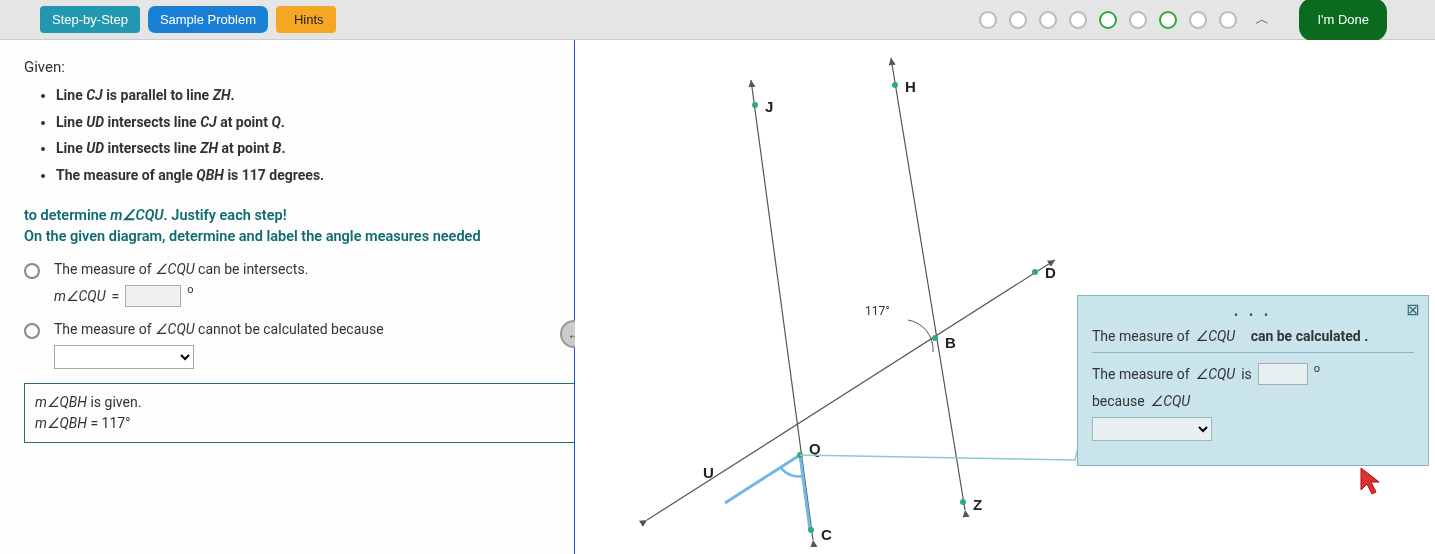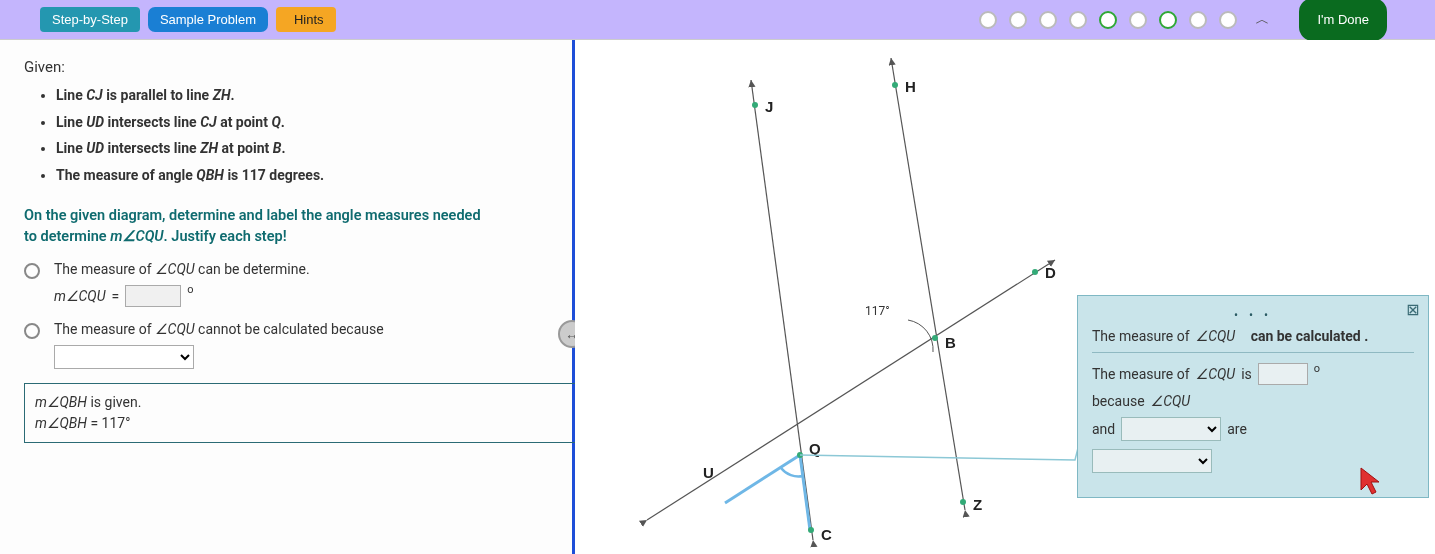--- a/index.html
+++ b/index.html
@@ -8,24 +8,23 @@
       font-size: 14px;
       color: #333;
       background: #fdfdfd;
       width: 1435px;
       height: 554px;
       position: relative;
       overflow: hidden;
     }
     .top-bar {
       display: flex;
-      align-items: center;
       padding: 6px 40px 6px 40px;
       border-bottom: 1px solid #ccc;
-      background: #c4b5fd;
+      background: #e5e5e5;
       height: 40px;
     }
     .btn {
       padding: 5px 12px;
       border-radius: 4px;
       font-size: 13px;
       margin-right: 8px;
       cursor: pointer;
       border: none;
       color: #fff;
@@ -58,21 +57,21 @@
       margin-left: 6px;
       cursor: pointer;
     }
     .main {
       display: flex;
       height: calc(100% - 40px);
     }
     .left-pane {
       width: 575px;
       padding: 18px 24px;
-      border-right: 3px solid #1d4ed8;
+      border-right: 1px solid #1d4ed8;
       position: relative;
     }
     .given-title { font-size: 15px; margin-bottom: 6px; }
     .given-list { margin-left: 32px; line-height: 1.9; font-size: 14px; font-weight: bold; }
     .prompt {
       margin-top: 18px;
       font-weight: 600;
       color: #0f6b6f;
       font-size: 14.5px;
       line-height: 1.4;
@@ -235,32 +234,32 @@
       </li>
       <li>
         <span>Line </span><span class="italic">UD</span><span> intersects line </span><span class="italic">ZH</span><span> at point </span><span class="italic">B</span><span>.</span>
       </li>
       <li>
         <span>The measure of angle </span><span class="italic">QBH</span><span> is 117 degrees.</span>
       </li>
     </ul>
 
     <div class="prompt">
-      <div>On the given diagram, determine and label the angle measures needed</div>
       <div>
         <span>to determine </span><span class="italic">m∠CQU</span><span>. Justify each step!</span>
       </div>
+      <div>On the given diagram, determine and label the angle measures needed</div>
     </div>
 
     <div class="options">
       <div class="option-row">
         <div class="radio"></div>
         <div class="opt-body">
           <div>
-            <span>The measure of </span><span class="italic">∠CQU</span><span> can be determine.</span>
+            <span>The measure of </span><span class="italic">∠CQU</span><span> can be intersects.</span>
           </div>
           <div class="eq-line">
             <span class="italic">m∠CQU</span>
             <span> = </span>
             <input class="num-input" style="">
             <span class="deg">o</span>
           </div>
         </div>
       </div>
 
@@ -340,25 +339,20 @@
         <span class="italic">∠CQU</span>
         <span> is</span>
         <input class="num-input" style="">
         <span class="deg">o</span>
       </div>
       <div class="callout-line">
         <span>because </span>
         <span class="italic">∠CQU</span>
       </div>
       <div class="callout-line">
-        <span>and</span>
-        <select><option></option></select>
-        <span>are</span>
-      </div>
-      <div class="callout-line">
         <select style="width:120px"><option></option></select>
       </div>
     </div>
 
     <svg style="position:absolute; right:50px; bottom:58px; width:26px; height:30px;">
       <path d="M2,2 L2,24 L8,18 L13,28 L17,26 L12,16 L20,16 Z" fill="#e03030" stroke="#a01010" stroke-width="1"></path>
     </svg>
   </div>
 </div>
 

